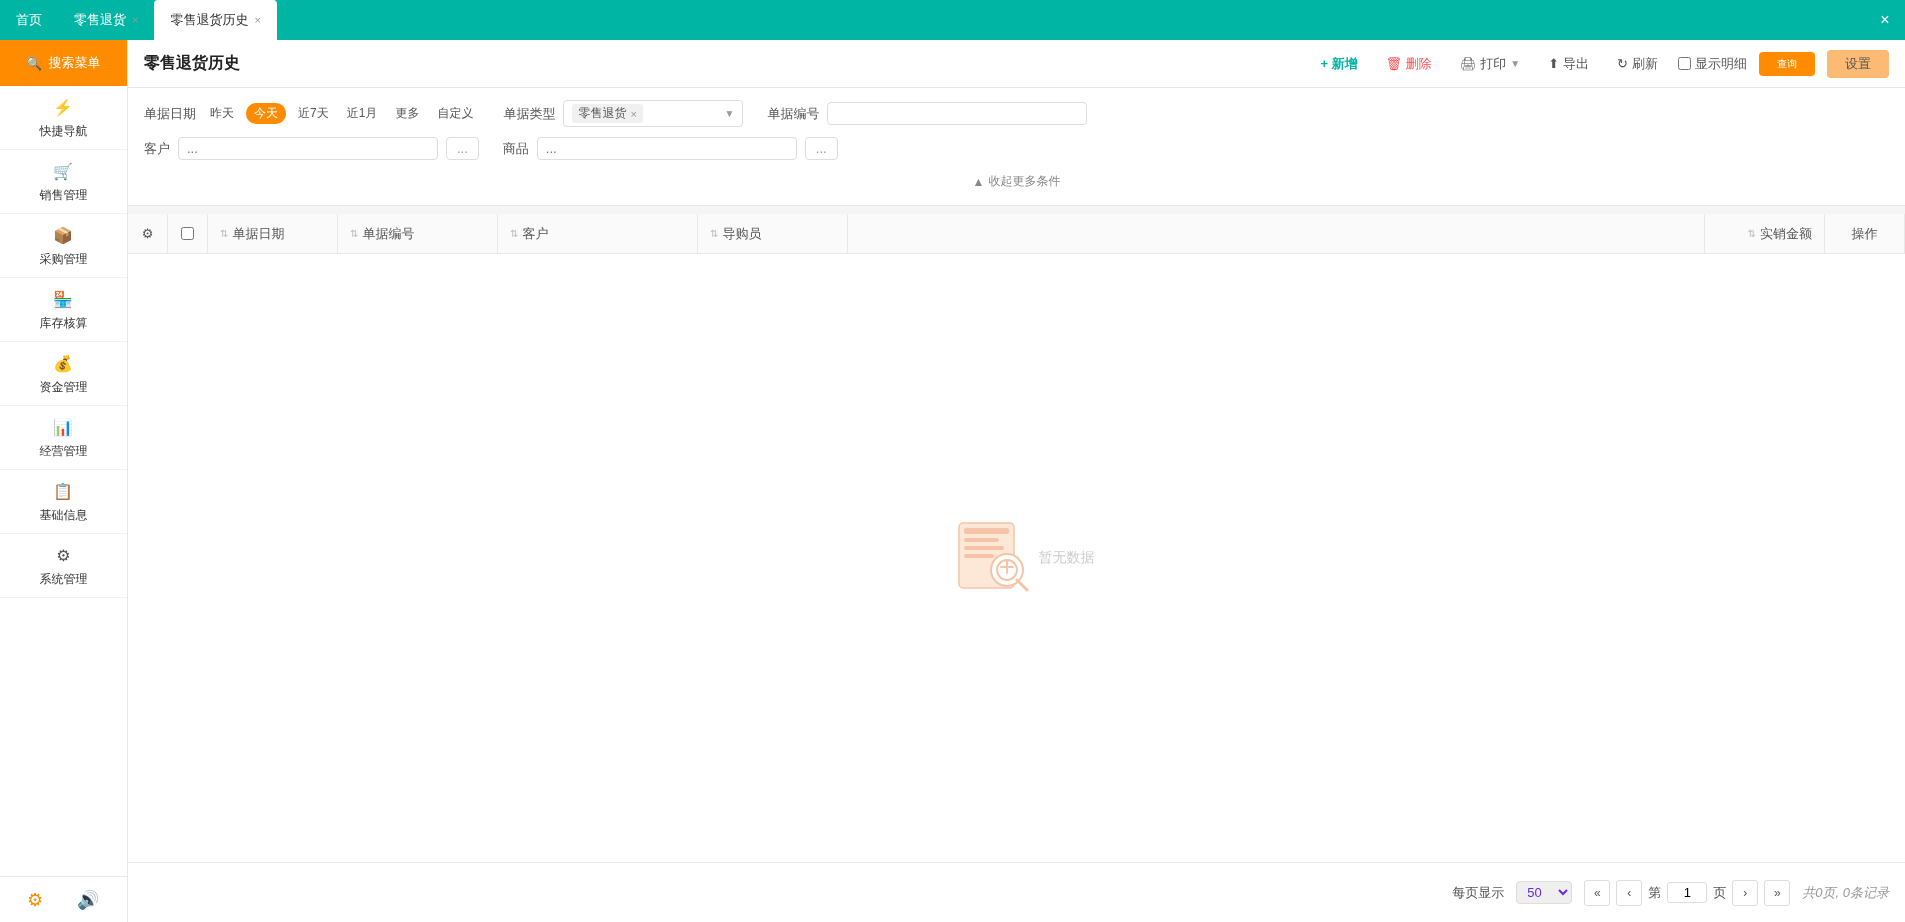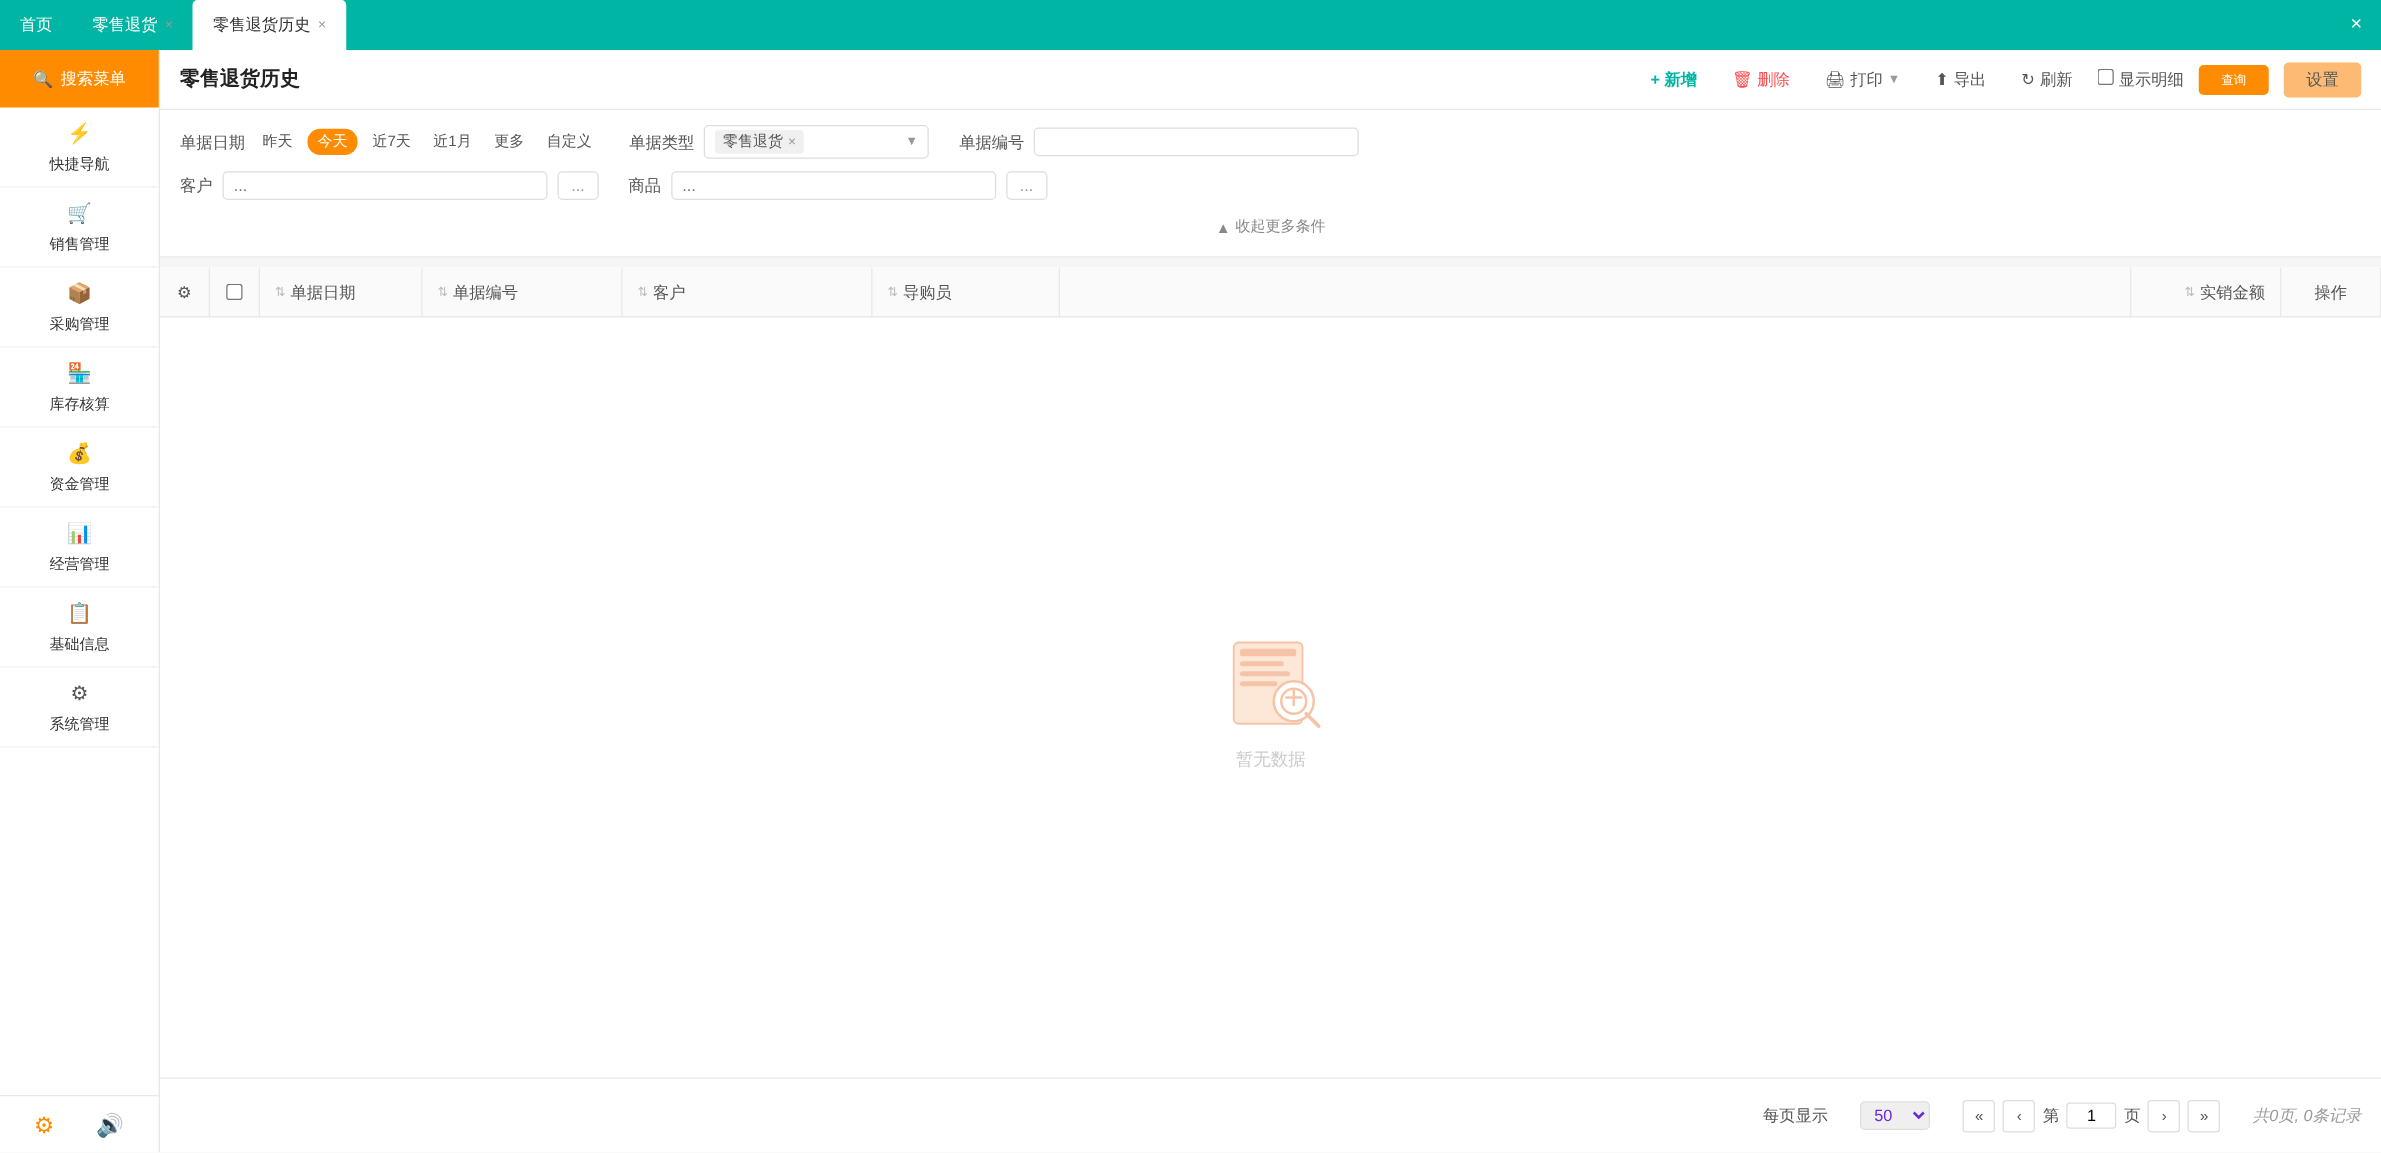--- a/index.html
+++ b/index.html
@@ -178,21 +178,21 @@
       background: #fdba74;
       color: #555;
       border: none;
       padding: 5px 18px;
       border-radius: 4px;
       font-size: 13px;
       cursor: pointer;
     }
     .show-detail-checkbox {
       display: flex;
-      align-items: flex-start;
+      align-items: center;
       gap: 4px;
       font-size: 13px;
       color: #555;
     }
 
     
     .filter-area {
       background: #fff;
       padding: 12px 16px;
       border-bottom: 1px solid #e8e8e8;
@@ -338,41 +338,41 @@
     .th-guide { width: 150px; }
     .th-spacer { flex: 1; }
     .th-amount { width: 120px; justify-content: flex-end; }
     .th-action { width: 80px; justify-content: center; }
     .sort-icon { color: #bbb; font-size: 10px; }
 
     
     .empty-state {
       flex: 1;
       display: flex;
-      flex-direction: column;
+      flex-direction: row;
       align-items: center;
       justify-content: center;
       color: #ccc;
       font-size: 14px;
     }
     .empty-icon {
       width: 100px;
       height: 100px;
     }
 
     
     .pagination-bar {
       height: 60px;
       background: #fff;
       border-top: 1px solid #e8e8e8;
       display: flex;
       align-items: center;
       justify-content: flex-end;
       padding: 0 16px;
-      gap: 26px;
+      gap: 12px;
       font-size: 13px;
       color: #555;
       flex-shrink: 0;
     }
     .page-size-select {
       border: 1px solid #ddd;
       border-radius: 4px;
       padding: 2px 6px;
       font-size: 13px;
       color: #6d28d9;

